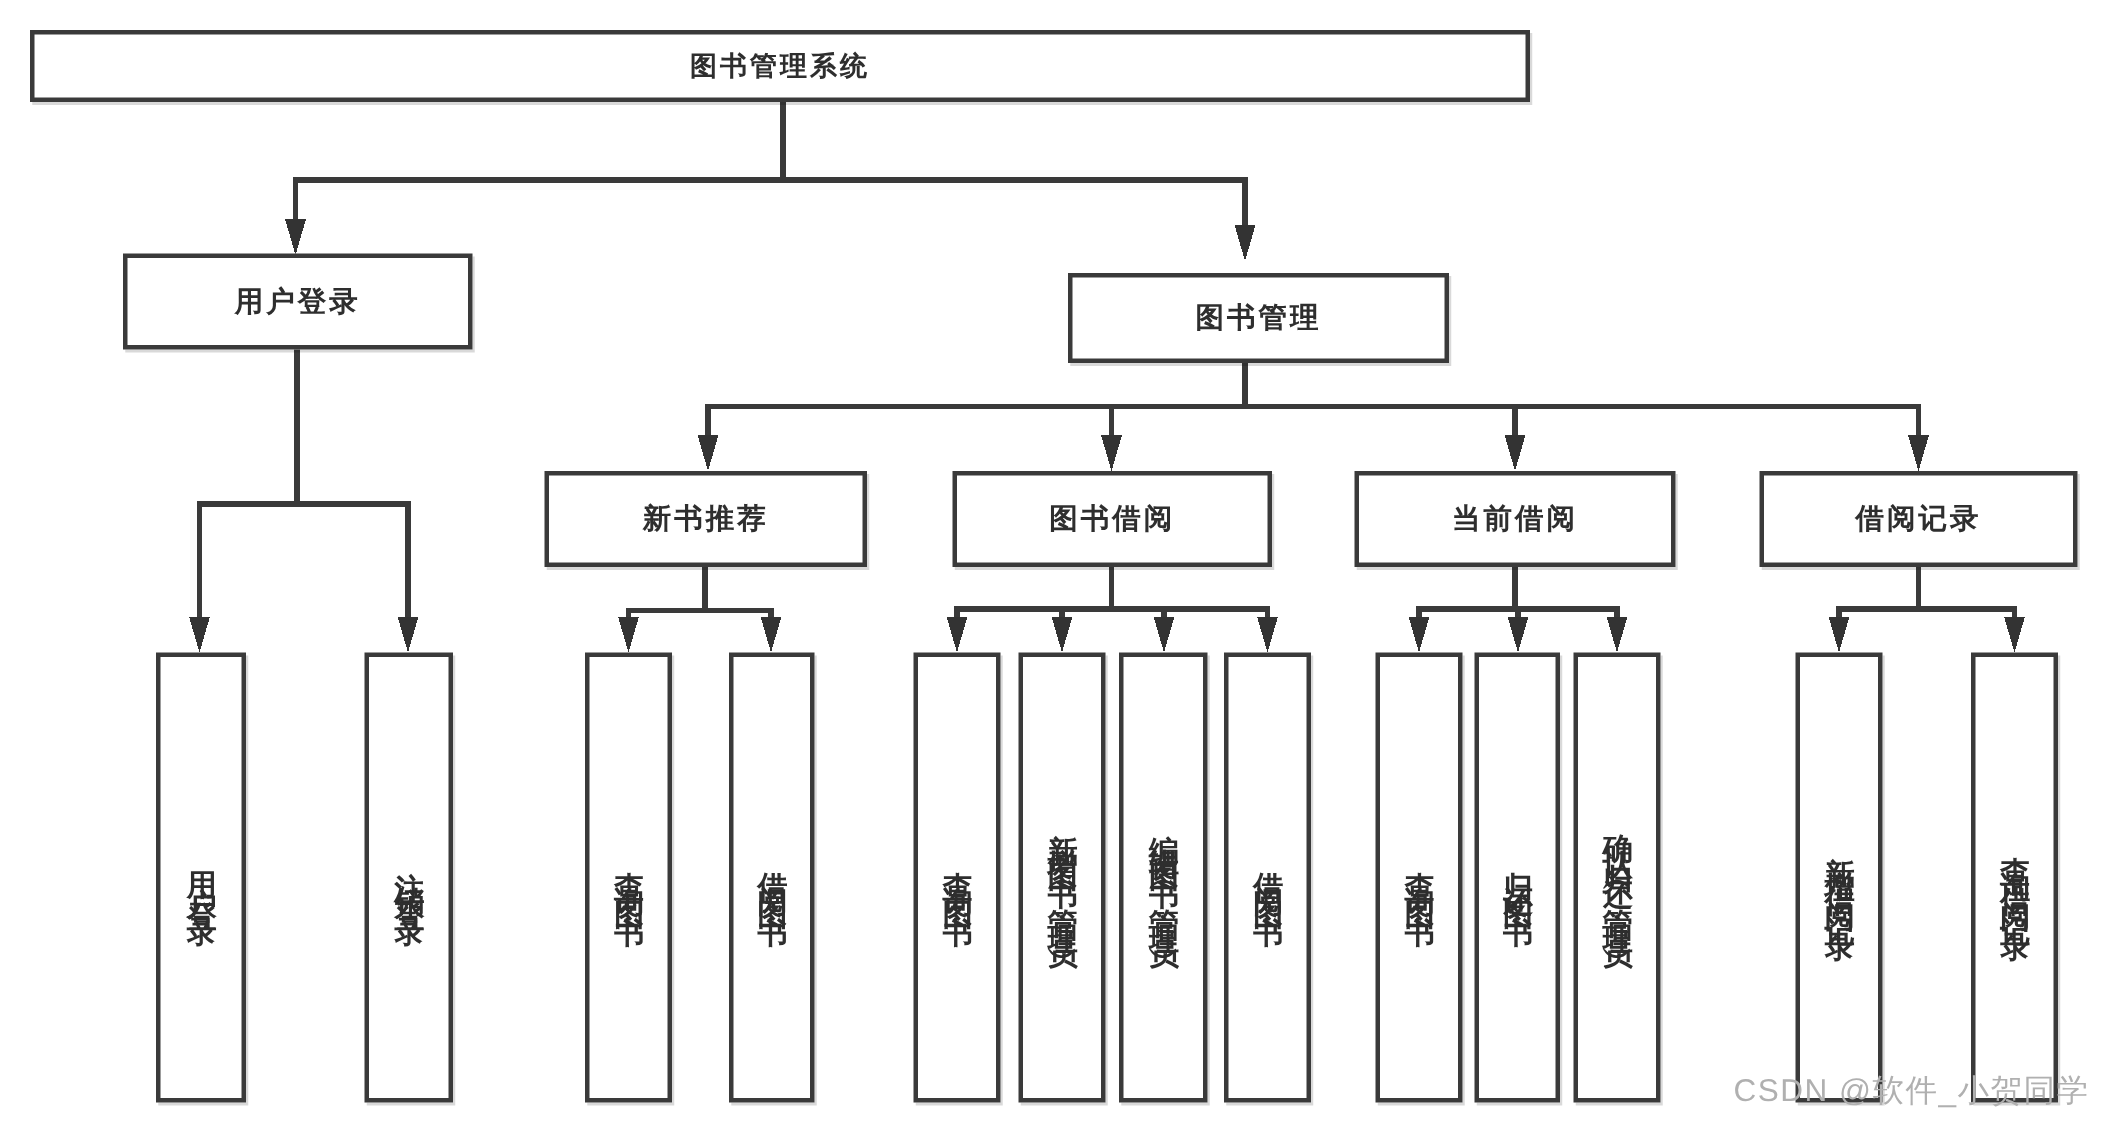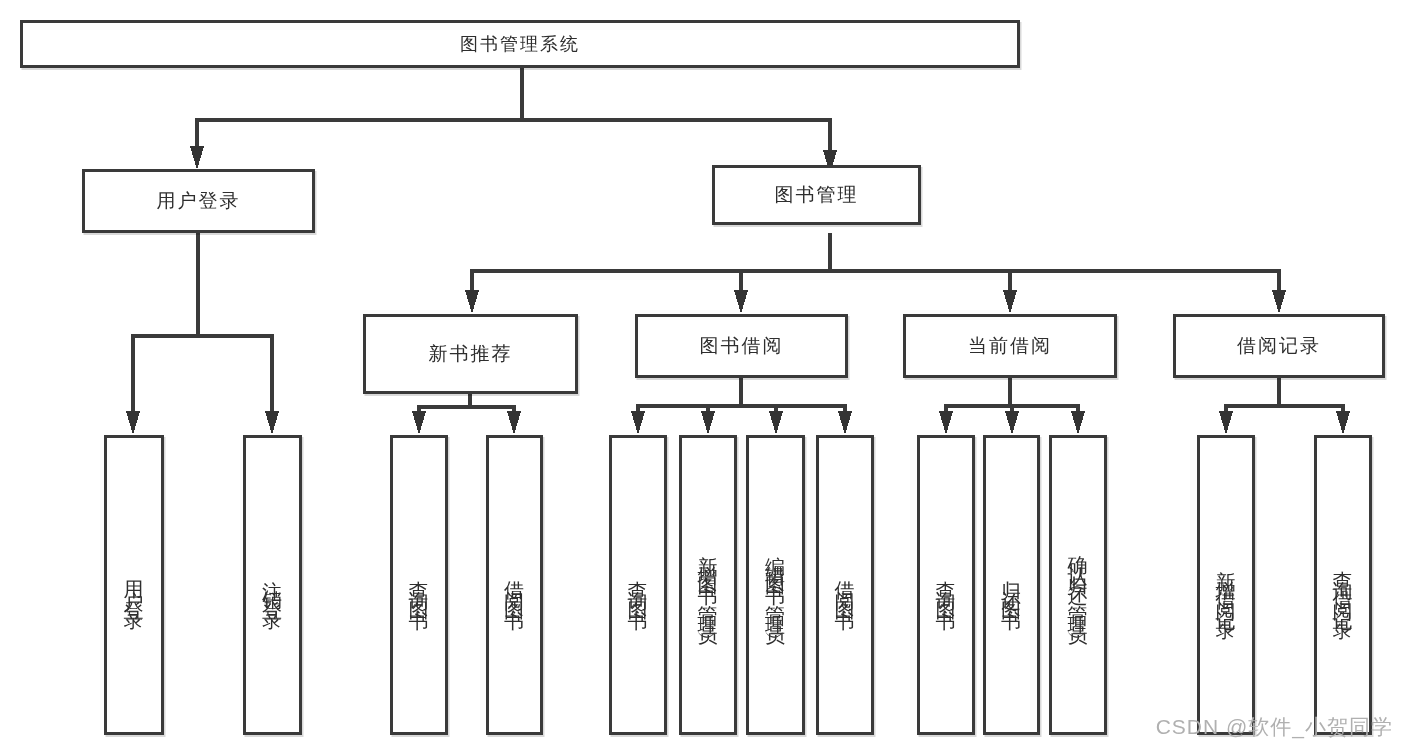--- a/index.html
+++ b/index.html
@@ -7,21 +7,21 @@
   .stage {
     position:relative; width:1405px; height:747px; background:#ffffff;
     font-family:"Liberation Sans", sans-serif; overflow:hidden;
   }
   .connectors { position:absolute; left:0; top:0; width:1405px; height:747px; }
   .connectors line { stroke:#3a3a3a; stroke-width:3.5; }
   .connectors polygon { fill:#333333; }
   .node {
     position:absolute; background:#ffffff; border:3px solid #3a3a3a;
     display:flex; align-items:center; justify-content:center;
-    color:#2e2e2e; box-shadow:1.5px 2px 0 rgba(0,0,0,0.15); z-index:2;
+    color:#2e2e2e; box-shadow:1.5px 2px 0 rgba(0,0,0,0.15); z-index:2;font-weight:bold;
   }
   .node.h { font-size:19px; letter-spacing:2px; white-space:nowrap; }
   .node.root { font-size:18px; }
   .node.v .vlbl {
     writing-mode:vertical-rl; text-orientation:mixed;
     font-size:20px; line-height:1; letter-spacing:10px;
   }
   .watermark {
     position:absolute; right:12px; bottom:6px; z-index:5;
     font-size:21px; letter-spacing:1px; color:#b0b0b0; white-space:nowrap;
@@ -94,25 +94,25 @@
     <polygon points="1336,411 1350,411 1343,435"></polygon>
   </svg>
 
   <div class="node h root" style="left:20px;top:20px;width:1000px;height:48px">
     <span>图书管理系统</span>
   </div>
 
   <div class="node h" style="left:82px;top:169px;width:233px;height:64px">
     <span>用户登录</span>
   </div>
-  <div class="node h" style="left:712px;top:165px;width:209px;height:60px">
+  <div class="node h" style="left:712px;top:182px;width:254px;height:60px">
     <span>图书管理</span>
   </div>
 
-  <div class="node h" style="left:363px;top:314px;width:215px;height:80px">
+  <div class="node h" style="left:363px;top:314px;width:215px;height:64px">
     <span>新书推荐</span>
   </div>
   <div class="node h" style="left:903px;top:314px;width:214px;height:64px">
     <span>当前借阅</span>
   </div>
   <div class="node h" style="left:635px;top:314px;width:213px;height:64px">
     <span>图书借阅</span>
   </div>
   <div class="node h" style="left:1173px;top:314px;width:212px;height:64px">
     <span>借阅记录</span>

